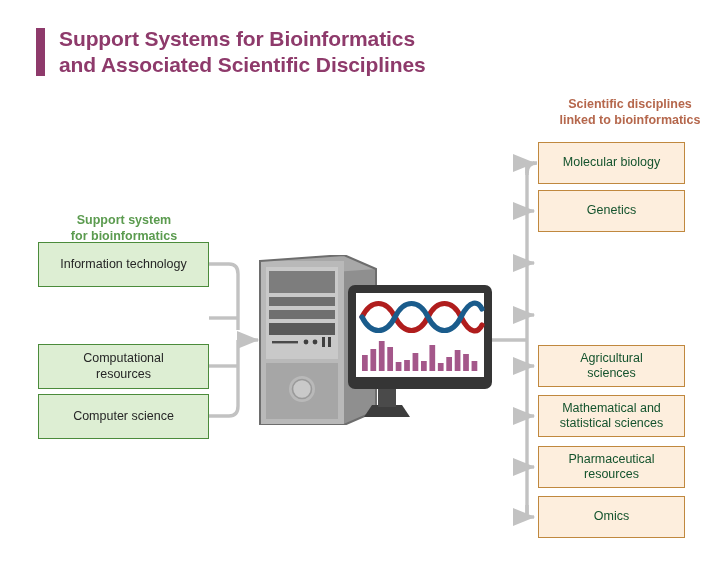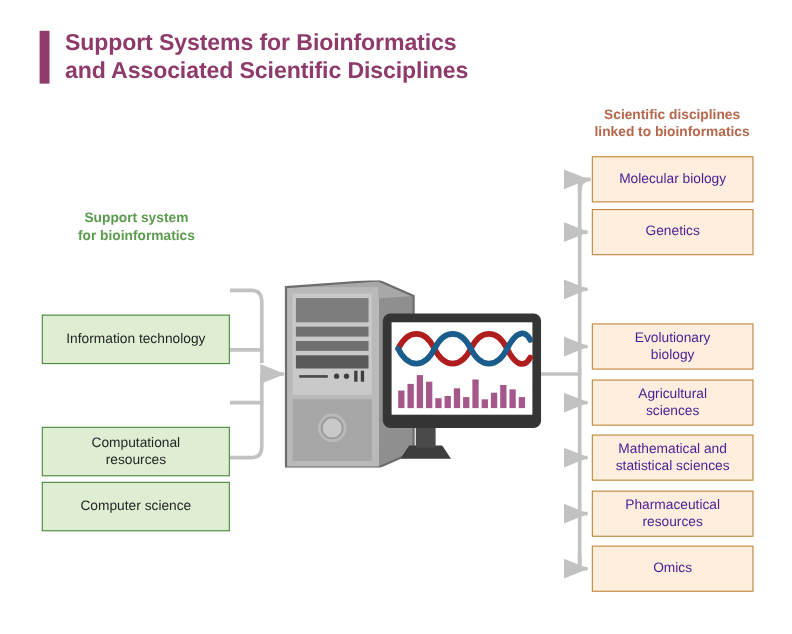--- a/index.html
+++ b/index.html
@@ -48,26 +48,26 @@
   .section-heading {
     position: absolute;
     text-align: center;
     font-size: 12.5px;
     font-weight: bold;
     line-height: 1.3;
     white-space: pre-line;
   }
   #heading-support {
     left: 38px;
-    top: 190px;
+    top: 212px;
     width: 172px;
     color: #5b9b4f;
   }
   #heading-disciplines {
-    left: 528px;
+    left: 547px;
     top: 96px;
     width: 166px;
     color: #b5674c;
   }
 
   
   #center-label {
     position: absolute;
     left: 300px;
     top: 228px;
@@ -91,29 +91,28 @@
     white-space: pre-line;
     padding: 2px 4px;
   }
   .node-green {
     left: 38px;
     width: 171px;
     height: 45px;
     background: #ddeed3;
     border: 1.6px solid #4b8b3b;
     color: #262626;
-    margin-top: 44px;
   }
   .node-orange {
     left: 538px;
     width: 147px;
     height: 42px;
     background: #fdeedd;
     border: 1.6px solid #c0883e;
-    color: #4c1d95;
+    color: #14532d;
   }
 
   
   #connectors {
     position: absolute;
     left: 0;
     top: 0;
     width: 720px;
     height: 576px;
     pointer-events: none;
@@ -187,22 +186,20 @@
     </g>
   </svg>
 
   <div class="node-box node-green" style="top:242px">Information technology</div>
   <div class="node-box node-green" style="top:344px">Computational
 resources</div>
   <div class="node-box node-green" style="top:394px">Computer science</div>
 
   <div class="node-box node-orange" style="top:142px">Molecular biology</div>
   <div class="node-box node-orange" style="top:190px">Genetics</div>
-  <div class="node-box node-orange" style="top:294px">Evolutionary
-biology</div>
   <div class="node-box node-orange" style="top:345px">Agricultural
 sciences</div>
   <div class="node-box node-orange" style="top:395px">Mathematical and
 statistical sciences</div>
   <div class="node-box node-orange" style="top:446px">Pharmaceutical
 resources</div>
   <div class="node-box node-orange" style="top:496px">Omics</div>
 
   <svg id="computer" viewBox="0 0 240 170" xmlns="http://www.w3.org/2000/svg">
 

